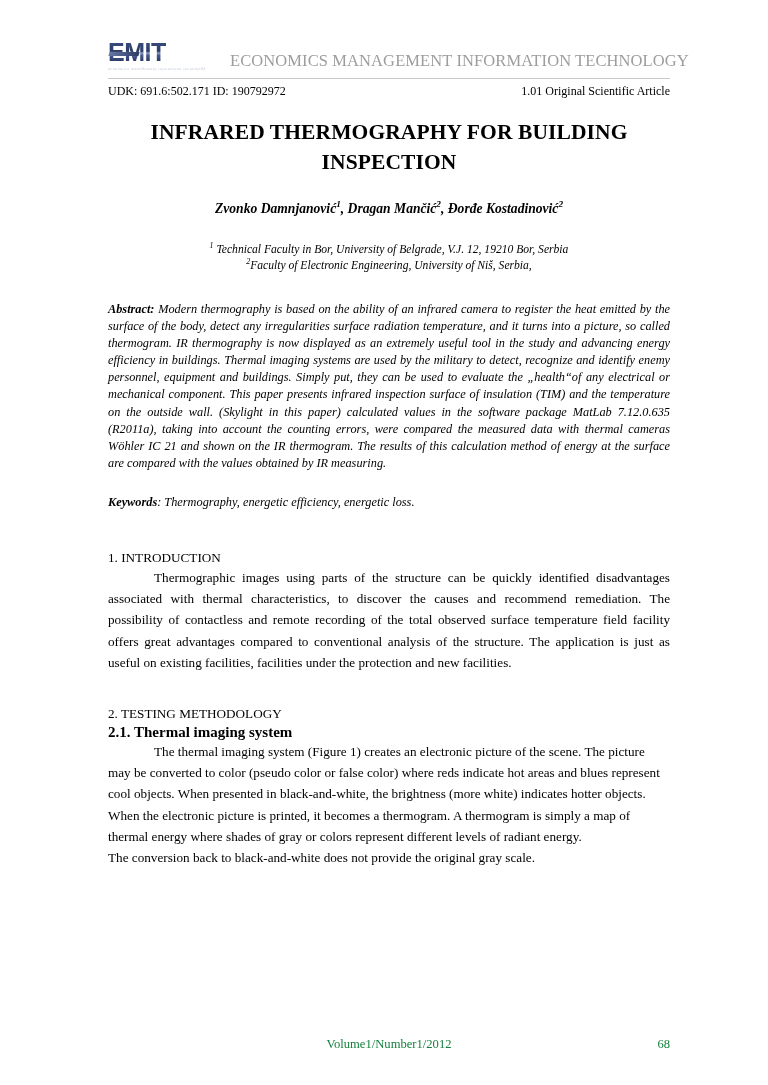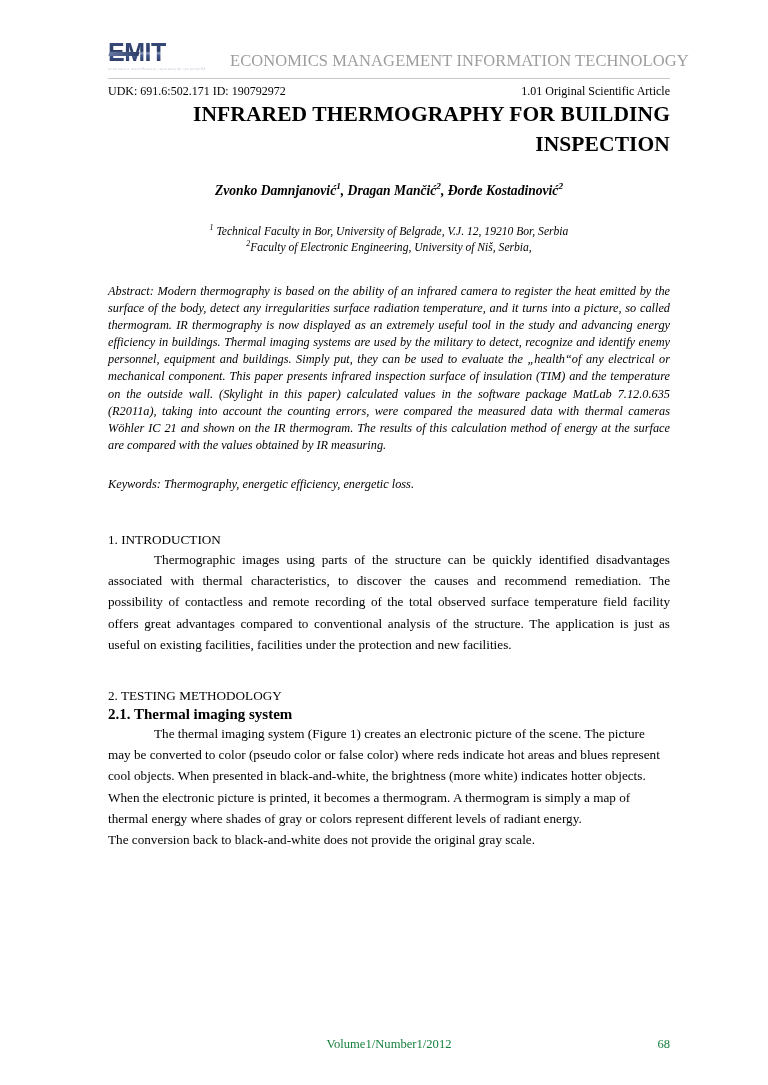--- a/index.html
+++ b/index.html
@@ -97,25 +97,25 @@
   .meta-line {
     display: flex;
     justify-content: space-between;
     align-items: baseline;
     font-size: 12px;
     margin-top: 5px;
   }
 
   
   .doc-title {
-    text-align: right;
+    text-align: center;
     font-weight: bold;
     font-size: 21.5px;
     line-height: 30px;
-    margin-top: 0;
+    margin-top: 18px;
     letter-spacing: 0.1px;
   }
 
   
   .authors {
     text-align: center;
     font-weight: bold;
     font-style: italic;
     font-size: 13.6px;
     margin-top: 24px;
@@ -133,21 +133,21 @@
   
   .abstract {
     font-style: italic;
     font-size: 12.3px;
     line-height: 17.1px;
     text-align: justify;
     margin-top: 27px;
   }
   .abstract .lead,
   .keywords .lead {
-    font-weight: normal;
+    font-weight: bold;
     font-style: italic;
   }
   .keywords {
     font-style: italic;
     font-size: 12.3px;
     line-height: 17px;
     margin-top: 22px;
   }
 
   

